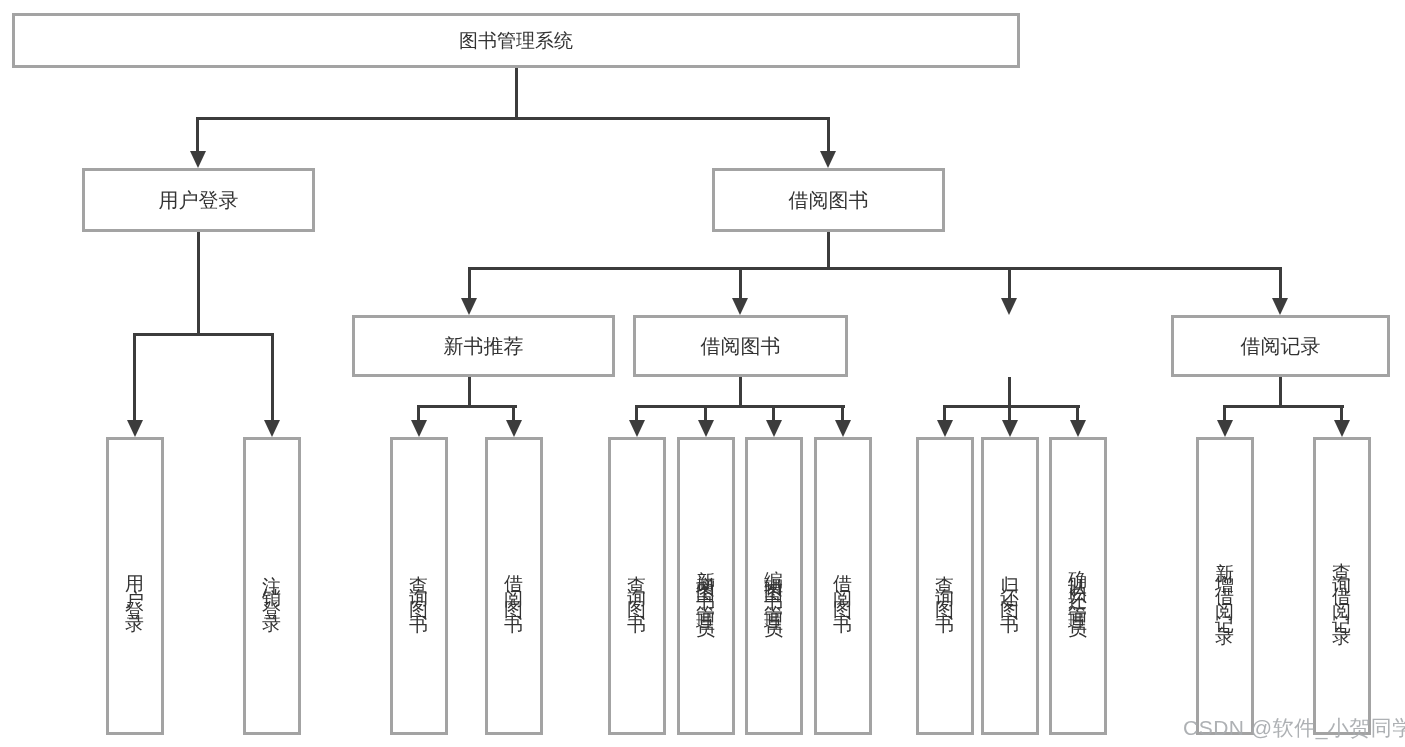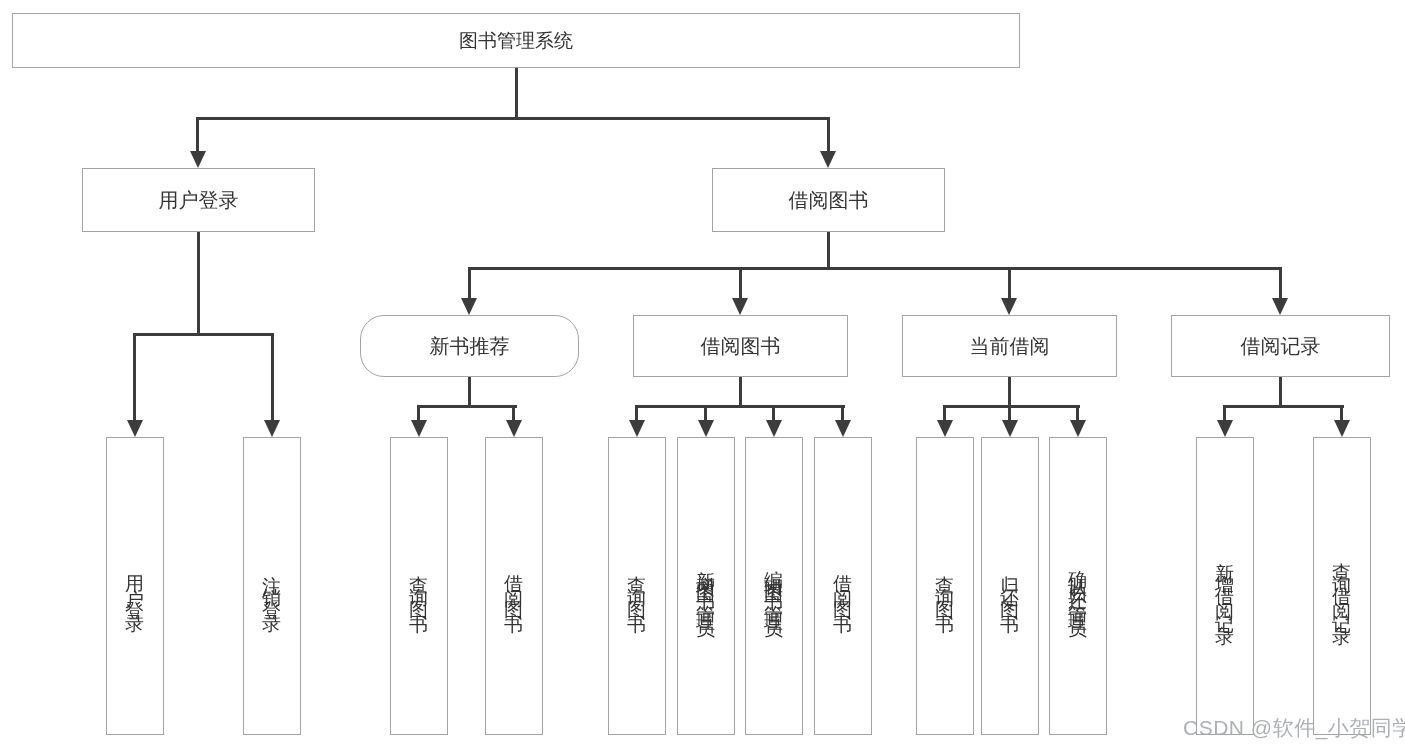--- a/index.html
+++ b/index.html
@@ -8,21 +8,21 @@
     width:1405px;height:747px;
     background:#ffffff;
     font-family:"Liberation Sans","DejaVu Sans",sans-serif;
     color:#333333;
     overflow:hidden;
   }
   .box{
     position:absolute;
     box-sizing:border-box;
     background:#ffffff;
-    border:1px solid #a3a3a3;
+    border:3px solid #a3a3a3;
     display:flex;
     align-items:center;
     justify-content:center;
     text-align:center;
     font-size:20px;
     color:#333333;
     z-index:2;
   }
   .root-box{font-size:19px;}
   .leaf{
@@ -80,23 +80,22 @@
   <div class="ln" style="left:468px;top:267px;width:814px;height:3px;"></div>
   <div class="ln" style="left:468px;top:267px;width:3px;height:31px;"></div>
   <div class="ln" style="left:739px;top:267px;width:3px;height:31px;"></div>
   <div class="ln" style="left:1008px;top:267px;width:3px;height:31px;"></div>
   <div class="ln" style="left:1279px;top:267px;width:3px;height:31px;"></div>
   <div class="arr" style="left:461px;top:298px;"></div>
   <div class="arr" style="left:732px;top:298px;"></div>
   <div class="arr" style="left:1001px;top:298px;"></div>
   <div class="arr" style="left:1272px;top:298px;"></div>
 
-  <div class="box" style="left:360px;top:315px;width:219px;height:62px;border-radius:24px;">新书推荐</div>
+  <div class="box" style="left:352px;top:315px;width:263px;height:62px;">新书推荐</div>
   <div class="box" style="left:633px;top:315px;width:215px;height:62px;">借阅图书</div>
-  <div class="box" style="left:902px;top:315px;width:215px;height:62px;">当前借阅</div>
   <div class="box" style="left:1171px;top:315px;width:219px;height:62px;">借阅记录</div>
 
   <div class="ln" style="left:468px;top:377px;width:3px;height:31px;"></div>
   <div class="ln" style="left:417px;top:405px;width:100px;height:3px;"></div>
   <div class="ln" style="left:417px;top:405px;width:3px;height:15px;"></div>
   <div class="ln" style="left:512px;top:405px;width:3px;height:15px;"></div>
   <div class="arr" style="left:411px;top:420px;"></div>
   <div class="arr" style="left:506px;top:420px;"></div>
 
   <div class="ln" style="left:739px;top:377px;width:3px;height:31px;"></div>

